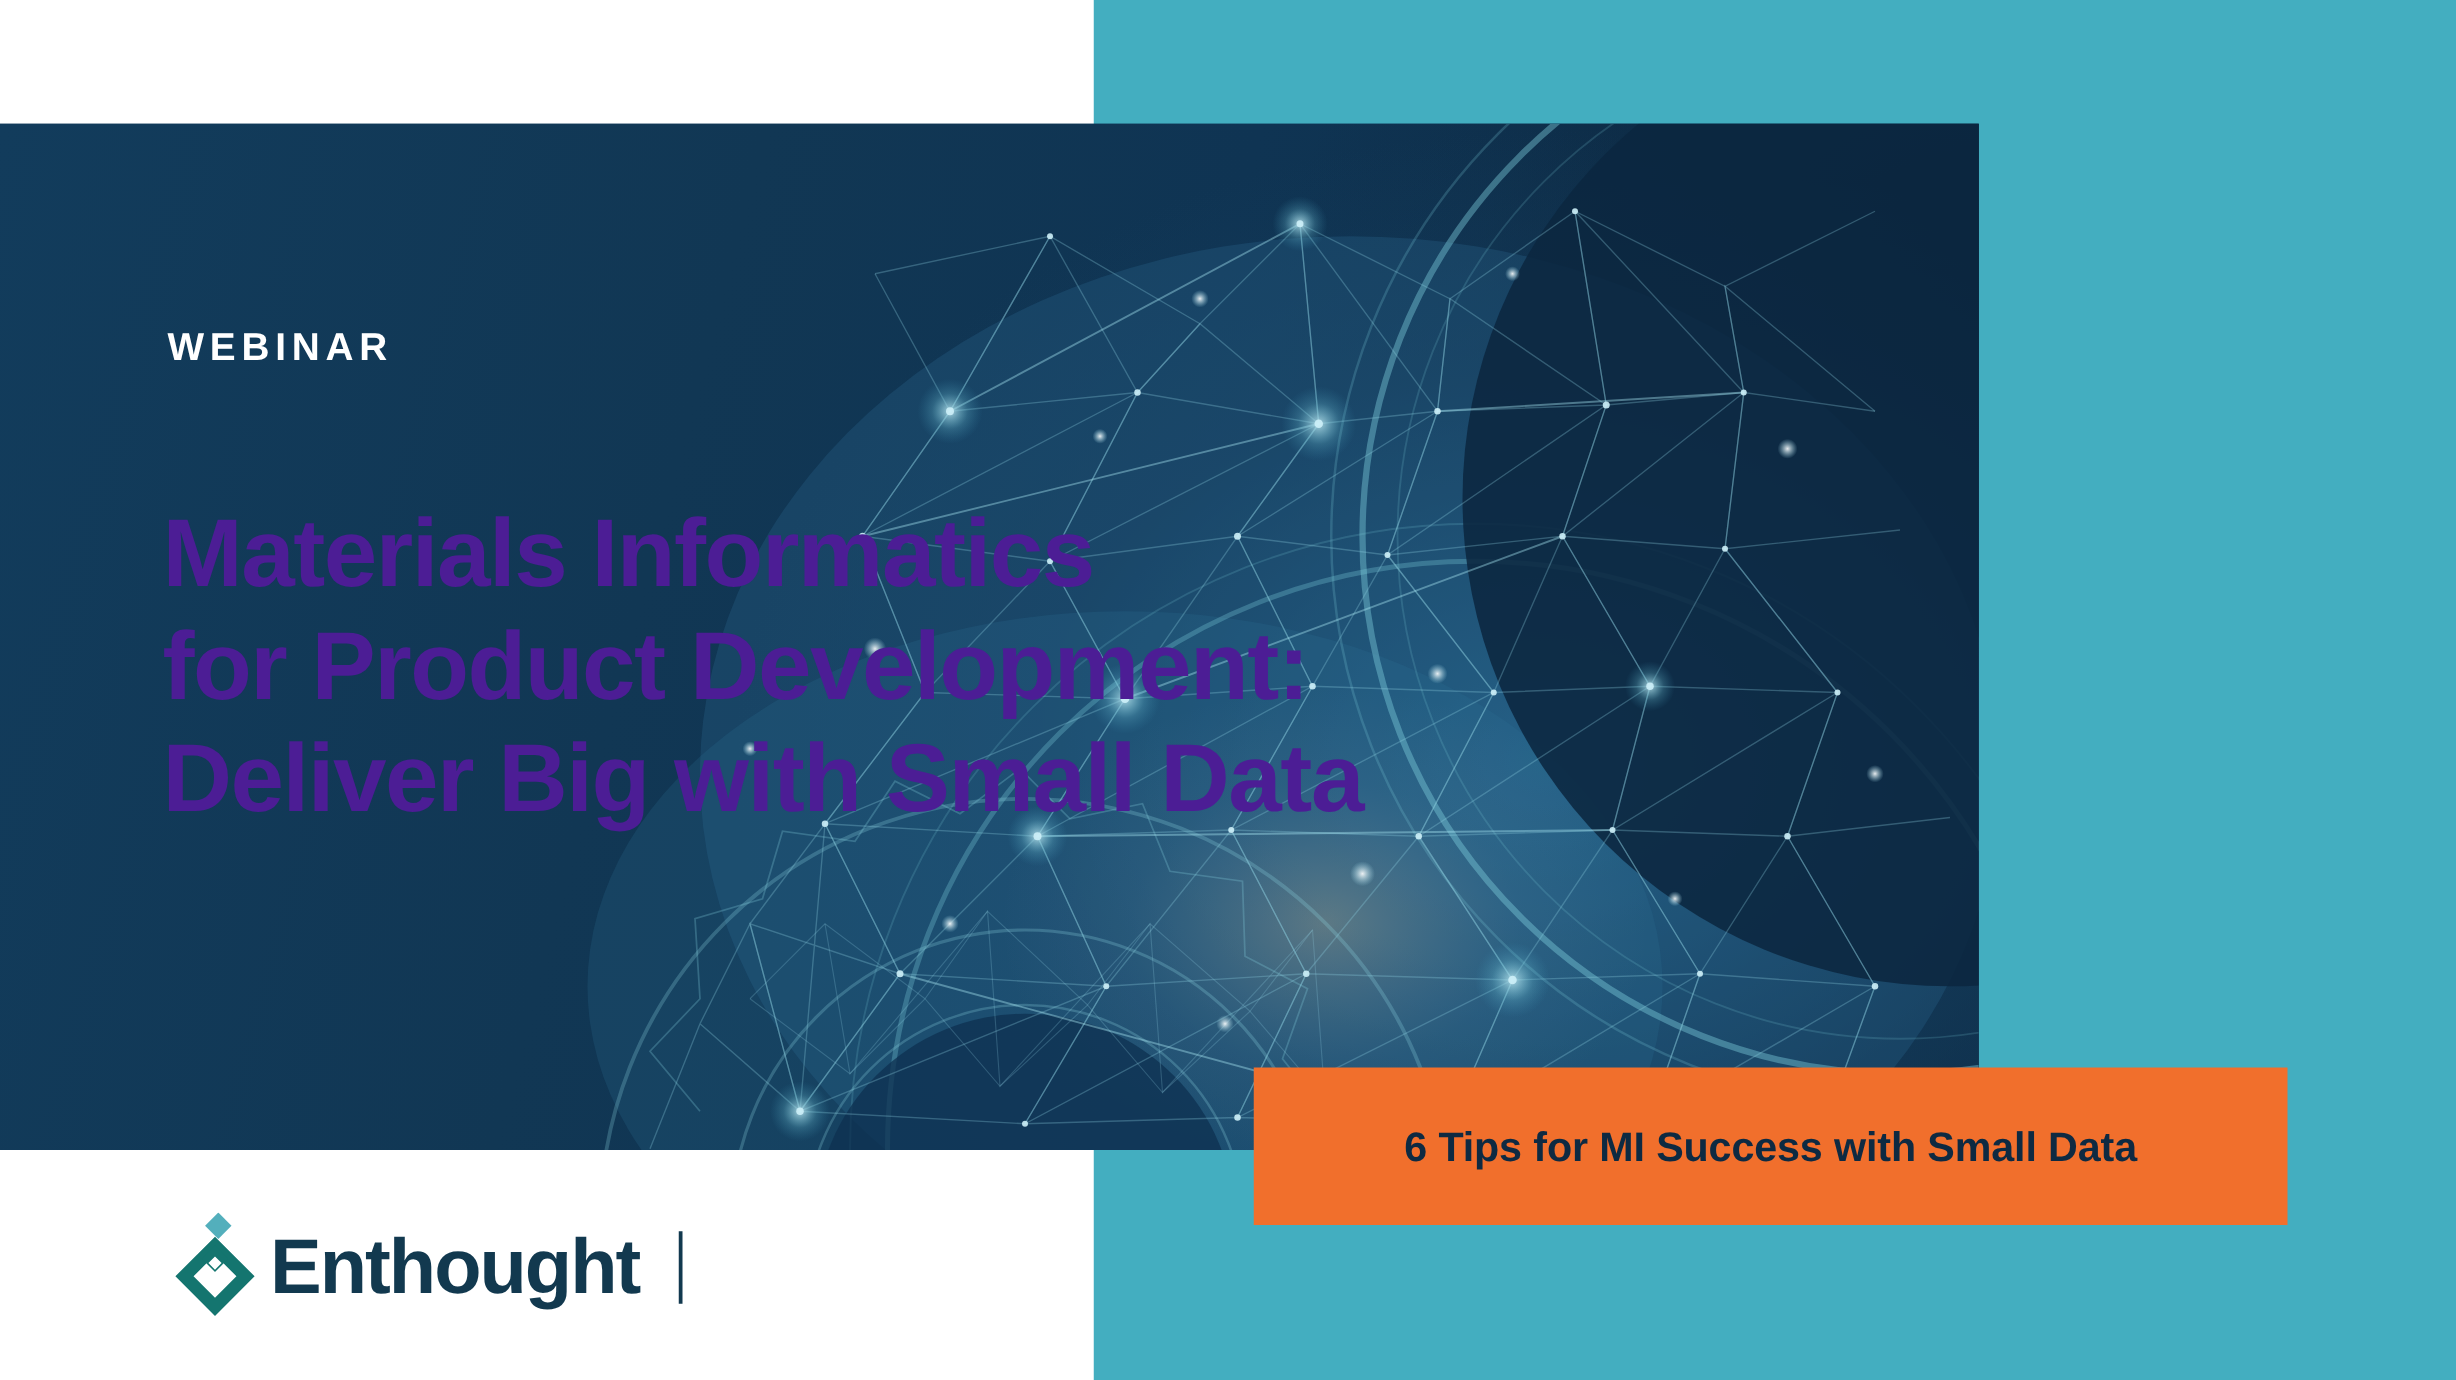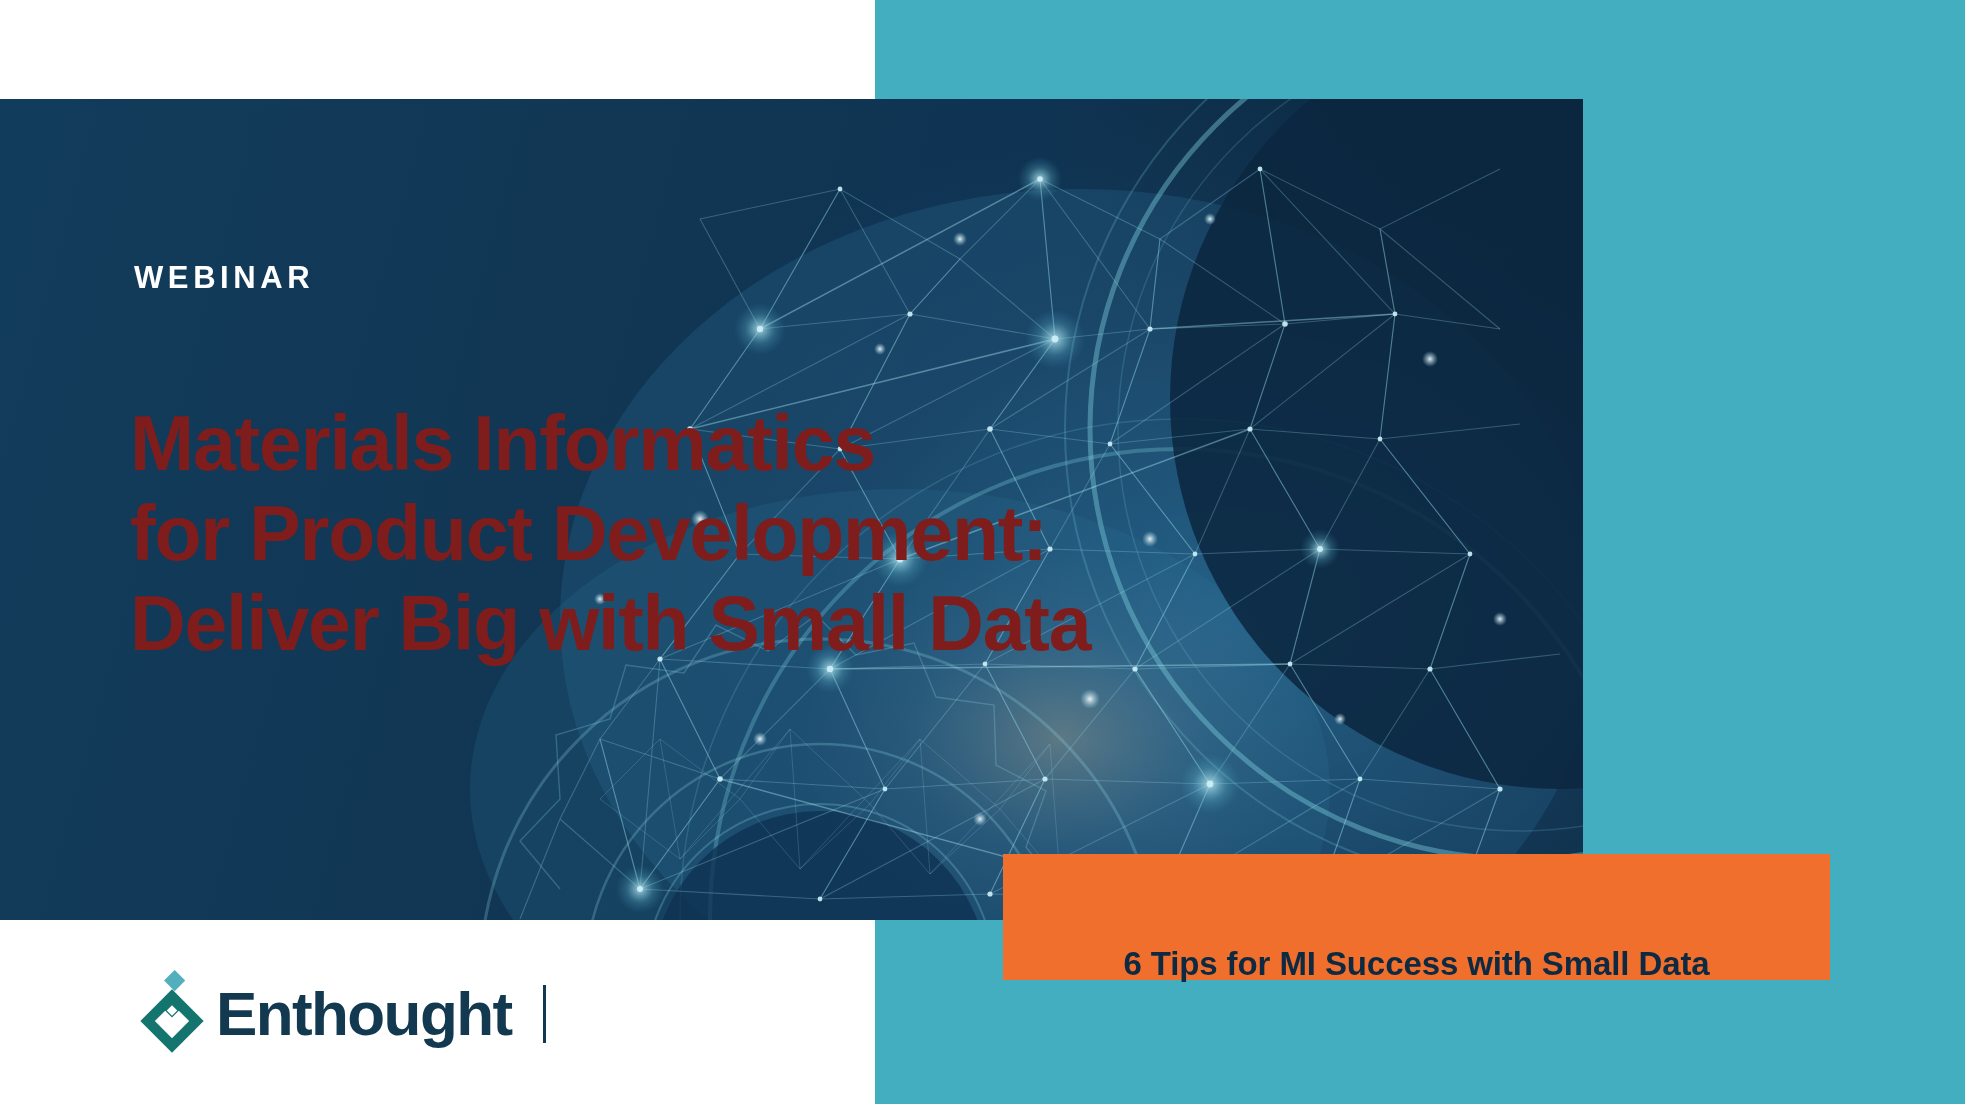--- a/index.html
+++ b/index.html
@@ -70,38 +70,38 @@
     font-size: 31px;
     font-weight: bold;
     letter-spacing: 4.6px;
     line-height: 1;
   }
   .headline {
     position: absolute;
     left: 130px;
     top: 398px;
     width: 1300px;
-    color: #7f1d1d;
+    color: #4c1d95;
     font-size: 77px;
     font-weight: bold;
     line-height: 1.17;
     letter-spacing: -1.2px;
     white-space: pre-line;
   }
 
   
   .orange-banner {
     position: absolute;
     left: 1003px;
     top: 854px;
     width: 827px;
     height: 126px;
     background: #F16F2C;
     display: flex;
-    align-items: flex-end;
+    align-items: center;
     justify-content: center;
   }
   .orange-banner-text {
     color: #0E2A42;
     font-size: 33px;
     font-weight: bold;
     letter-spacing: -0.1px;
     line-height: 1;
   }
 

